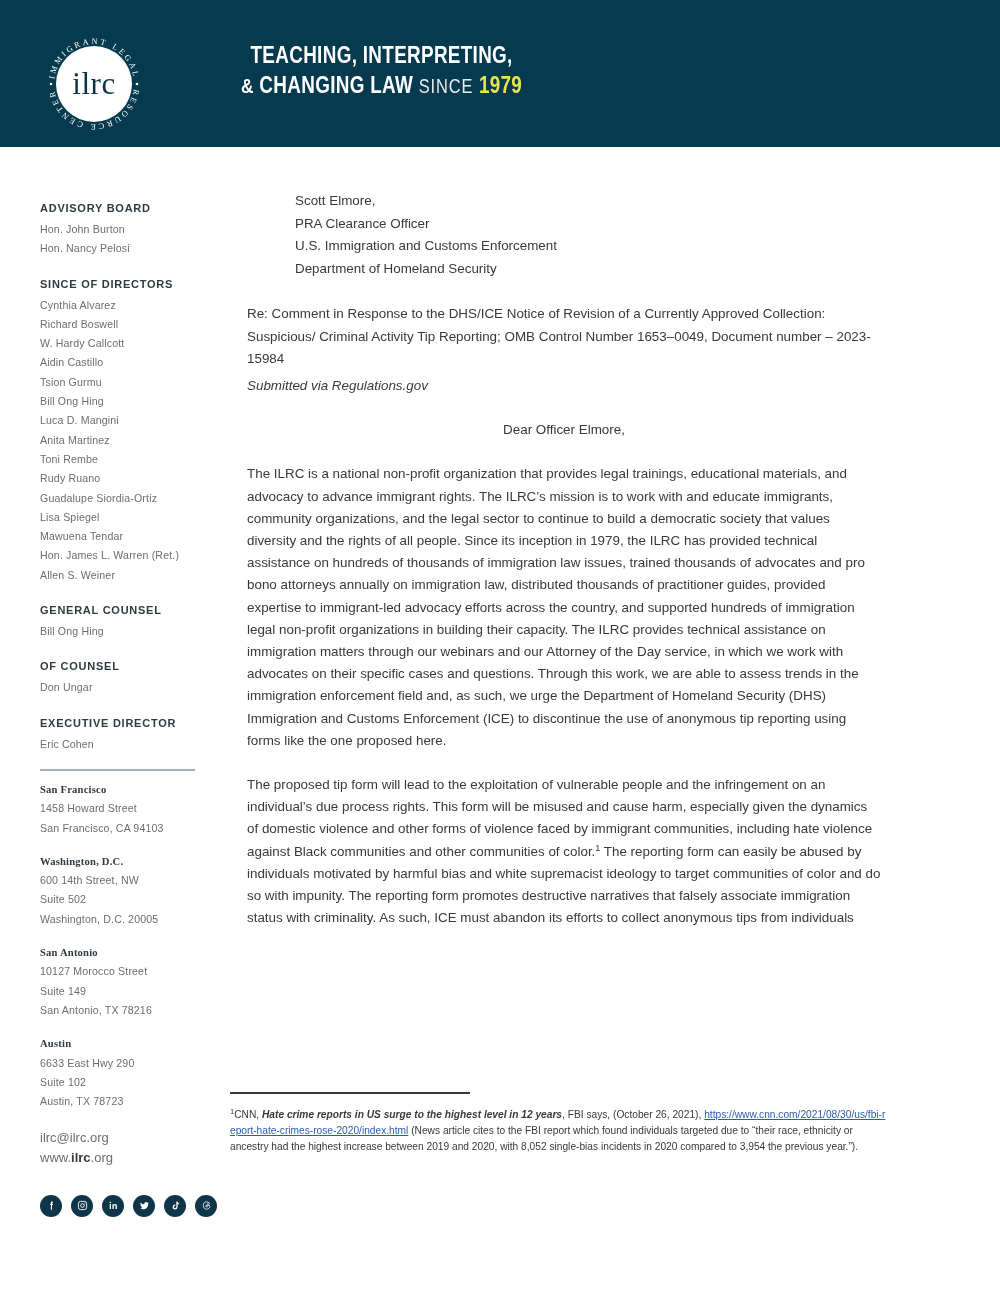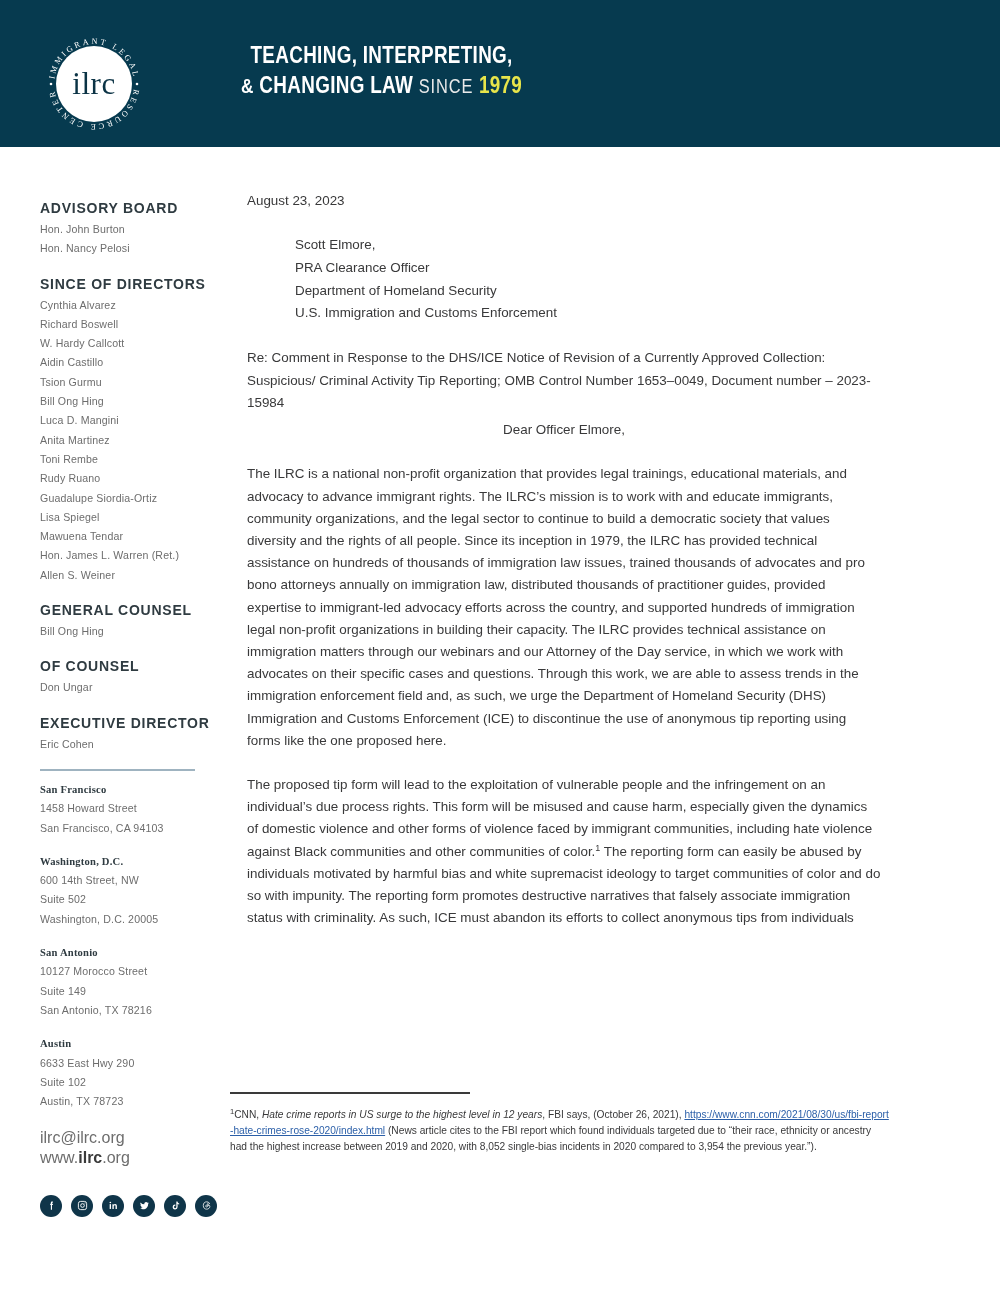--- a/index.html
+++ b/index.html
@@ -97,21 +97,21 @@
     left: 40px;
     top: 198px;
     width: 180px;
     font-size: 10.5px;
     line-height: 19px;
     color: #6a6a6a;
   }
   .side-heading {
     font-weight: bold;
     color: #2f3b41;
-    font-size: 14px;
+    font-size: 11px;
     letter-spacing: 0.75px;
     line-height: 20px;
     margin-bottom: 2px;
   }
   .side-group { margin-bottom: 15px; }
   .side-item {
     font-size: 10.6px;
     line-height: 19.3px;
     color: #6d6d6d;
     letter-spacing: 0.15px;
@@ -126,21 +126,21 @@
     font-weight: bold;
     color: #2f3b41;
     font-size: 10.6px;
     letter-spacing: 0.2px;
     line-height: 19.3px;
     font-family: Liberation Serif, serif;
   }
   .office-block { margin-bottom: 14px; }
   .contact-block { margin-top: 17px; }
   .contact-line {
-    font-size: 16px;
+    font-size: 13px;
     line-height: 19.3px;
     color: #6d6d6d;
   }
   .contact-line b { color: #3a3a3a; }
 
   .social-row {
     display: flex;
     gap: 9px;
     margin-top: 28px;
   }
@@ -204,21 +204,21 @@
   .footnote-text {
     font-size: 10.2px;
     line-height: 16.4px;
     color: #39393a;
   }
   .footnote-text sup {
     font-size: 7.6px;
     vertical-align: super;
     line-height: 0;
   }
-  .footnote-text i { font-style: italic; }
+  .footnote-text i { font-style: italic; font-weight: bold; }
   .footnote-link {
     color: #2b5fa8;
     text-decoration: underline;
     word-break: break-all;
   }
 </style>
 </head>
 <body>
 
 <div class="header-banner">
@@ -355,28 +355,28 @@
       <div class="social-icon" title="Threads">
         <svg width="11" height="11" viewBox="0 0 24 24" fill="none" stroke="#fff" stroke-width="1.7" stroke-linecap="round">
           <path d="M16.6 11.6c-1.3-.6-2.9-.8-4.3-.5-1.6.3-2.5 1.3-2.3 2.5.2 1.1 1.3 1.8 2.6 1.6 1.6-.2 2.5-1.5 2.5-3.8 0-2.6-.1-4.9-.1-4.9"></path>
           <path d="M18.8 8c-.8-2.6-3.2-4-6.4-4C7.9 4 5 7 5 12s2.9 8 7.4 8c3.9 0 6.3-2.2 6.8-5.2.3-1.9-.5-3.4-2-4.3"></path>
         </svg>
       </div>
     </div>
 </div>
 
 <div class="letter">
-  <div class="date">August 23, 2023</div>
   <div class="addr-block" id="recipient-block">
       <div class="addr-line">Scott Elmore,</div>
       <div class="addr-line">PRA Clearance Officer</div>
+      <div class="addr-line">U.S. Immigration and Customs Enforcement</div>
       <div class="addr-line">Department of Homeland Security</div>
-      <div class="addr-line">U.S. Immigration and Customs Enforcement</div>
     </div>
   <div class="re-line">Re: Comment in Response to the DHS/ICE Notice of Revision of a Currently Approved Collection: Suspicious/ Criminal Activity Tip Reporting; OMB Control Number 1653–0049, Document number – 2023-15984</div>
+  <div class="submitted">Submitted via Regulations.gov</div>
   <div class="salutation">Dear Officer Elmore,</div>
   <div class="para">The ILRC is a national non-profit organization that provides legal trainings, educational materials, and advocacy to advance immigrant rights. The ILRC’s mission is to work with and educate immigrants, community organizations, and the legal sector to continue to build a democratic society that values diversity and the rights of all people. Since its inception in 1979, the ILRC has provided technical assistance on hundreds of thousands of immigration law issues, trained thousands of advocates and pro bono attorneys annually on immigration law, distributed thousands of practitioner guides, provided expertise to immigrant-led advocacy efforts across the country, and supported hundreds of immigration legal non-profit organizations in building their capacity. The ILRC provides technical assistance on immigration matters through our webinars and our Attorney of the Day service, in which we work with advocates on their specific cases and questions. Through this work, we are able to assess trends in the immigration enforcement field and, as such, we urge the Department of Homeland Security (DHS) Immigration and Customs Enforcement (ICE) to discontinue the use of anonymous tip reporting using forms like the one proposed here.</div>
   <div class="para">
     <span>The proposed tip form will lead to the exploitation of vulnerable people and the infringement on an individual’s due process rights. This form will be misused and cause harm, especially given the dynamics of domestic violence and other forms of violence faced by immigrant communities, including hate violence against Black communities and other communities of color.</span><sup>1</sup><span> The reporting form can easily be abused by individuals motivated by harmful bias and white supremacist ideology to target communities of color and do so with impunity. The reporting form promotes destructive narratives that falsely associate immigration status with criminality. As such, ICE must abandon its efforts to collect anonymous tips from individuals</span>
   </div>
 </div>
 
 <div class="footnote">
   <div class="footnote-rule"></div>
   <div class="footnote-text">

